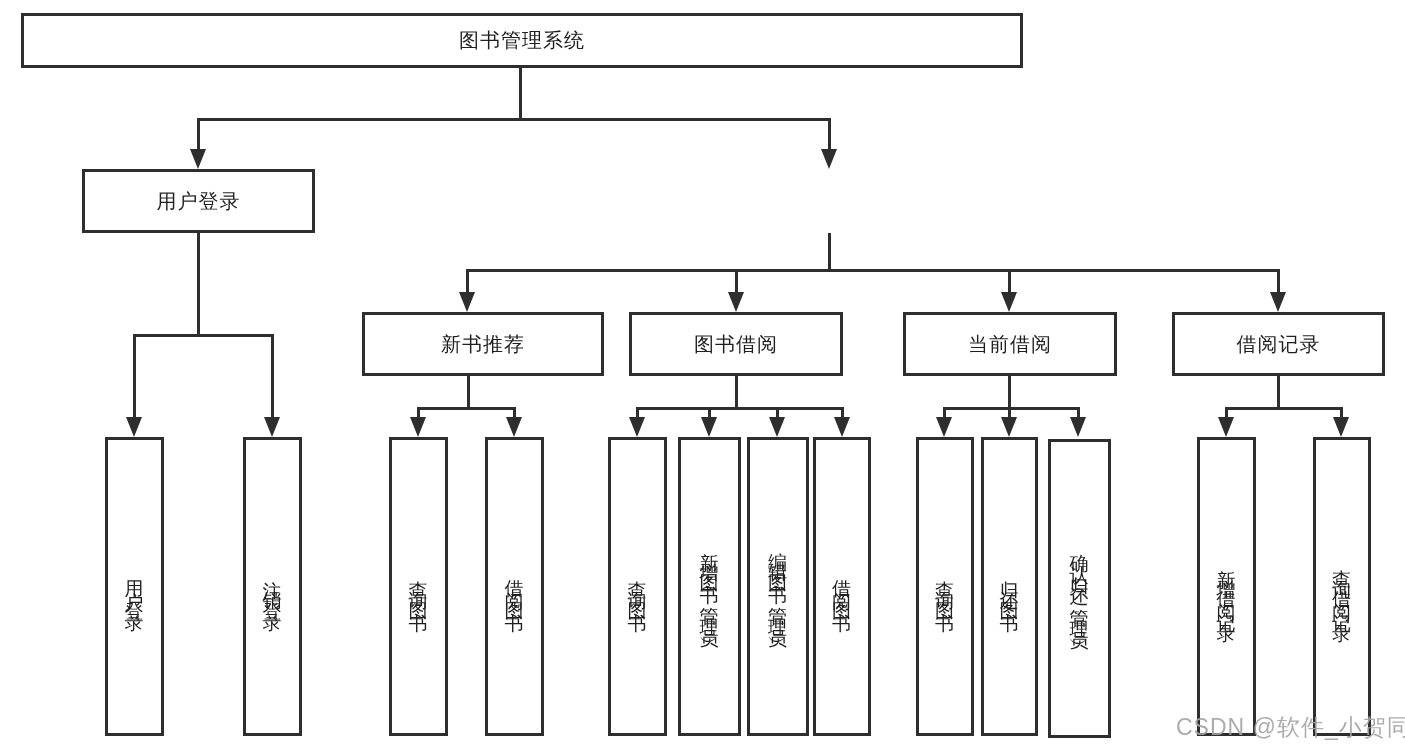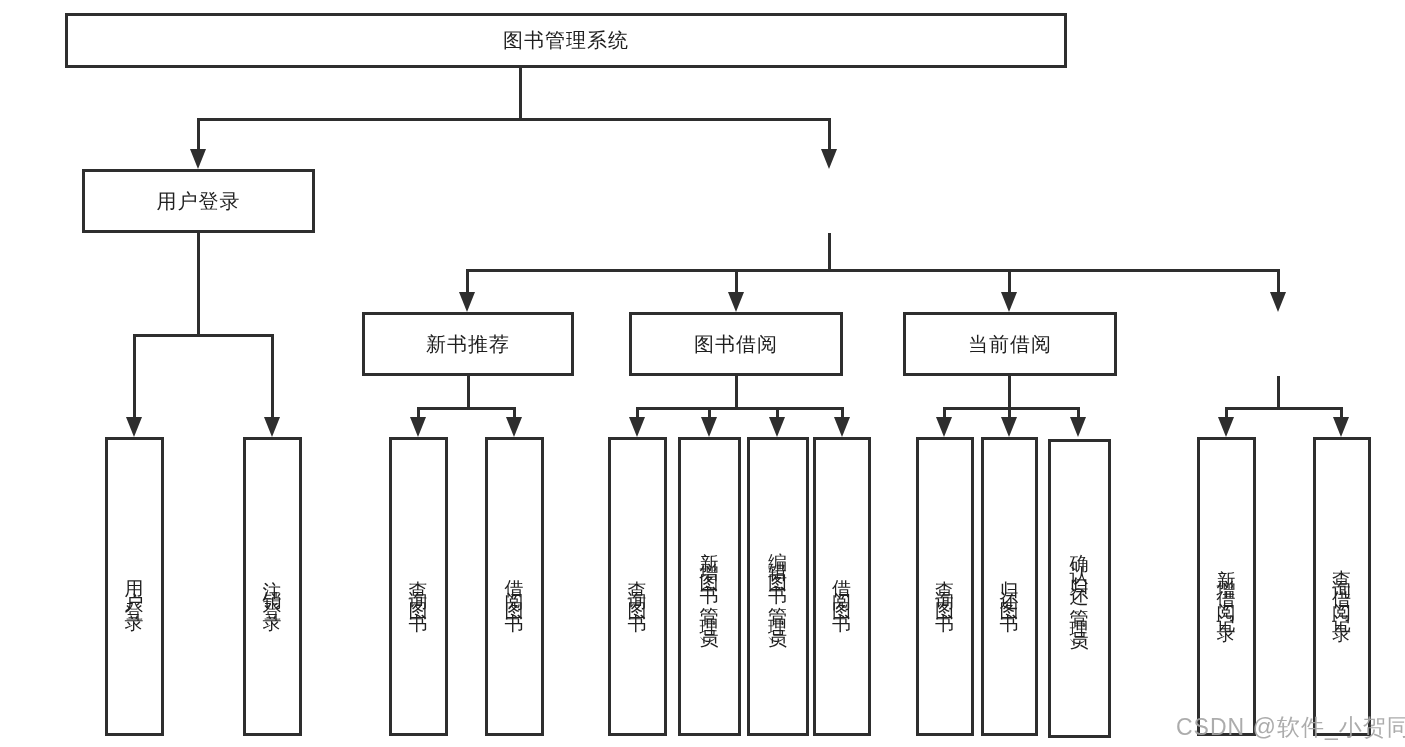--- a/index.html
+++ b/index.html
@@ -30,21 +30,21 @@
   .watermark{
     position:absolute;left:1176px;top:712px;z-index:5;
     font-size:23px;color:rgba(165,165,165,0.92);letter-spacing:1px;white-space:nowrap;
   }
 </style>
 </head>
 <body>
 
 <div class="canvas">
 
-  <div class="box" style="left:21px;top:13px;width:1002px;height:55px;margin-left:44px;">图书管理系统</div>
+  <div class="box" style="left:21px;top:13px;width:1002px;height:55px;">图书管理系统</div>
 
   <div class="vl" style="left:519px;top:68px;height:51px;"></div>
   <div class="hl" style="left:197px;top:118px;width:634px;"></div>
   <div class="vl" style="left:197px;top:118px;height:33px;"></div>
   <div class="arr" style="left:190px;top:149px;"></div>
   <div class="vl" style="left:828px;top:118px;height:33px;"></div>
   <div class="arr" style="left:821px;top:149px;"></div>
 
   <div class="box" style="left:82px;top:169px;width:233px;height:64px;">用户登录</div>
 
@@ -59,23 +59,24 @@
   <div class="hl" style="left:466px;top:269px;width:814px;"></div>
   <div class="vl" style="left:466px;top:269px;height:25px;"></div>
   <div class="arr" style="left:459px;top:292px;"></div>
   <div class="vl" style="left:735px;top:269px;height:25px;"></div>
   <div class="arr" style="left:728px;top:292px;"></div>
   <div class="vl" style="left:1008px;top:269px;height:25px;"></div>
   <div class="arr" style="left:1001px;top:292px;"></div>
   <div class="vl" style="left:1277px;top:269px;height:25px;"></div>
   <div class="arr" style="left:1270px;top:292px;"></div>
 
-  <div class="box" style="left:362px;top:312px;width:212px;height:64px;">新书推荐</div>
+  <div class="box" style="left:362px;top:312px;width:242px;height:64px;">新书推荐</div>
   <div class="box" style="left:903px;top:312px;width:214px;height:64px;">当前借阅</div>
   <div class="box" style="left:629px;top:312px;width:214px;height:64px;">图书借阅</div>
+  <div class="box" style="left:1172px;top:312px;width:213px;height:64px;">借阅记录</div>
 
   <div class="vl" style="left:467px;top:376px;height:34px;"></div>
   <div class="hl" style="left:417px;top:407px;width:99px;"></div>
   <div class="vl" style="left:417px;top:407px;height:12px;"></div>
   <div class="arr" style="left:410px;top:417px;"></div>
   <div class="vl" style="left:513px;top:407px;height:12px;"></div>
   <div class="arr" style="left:506px;top:417px;"></div>
 
   <div class="vl" style="left:735px;top:376px;height:34px;"></div>
   <div class="hl" style="left:636px;top:407px;width:208px;"></div>

